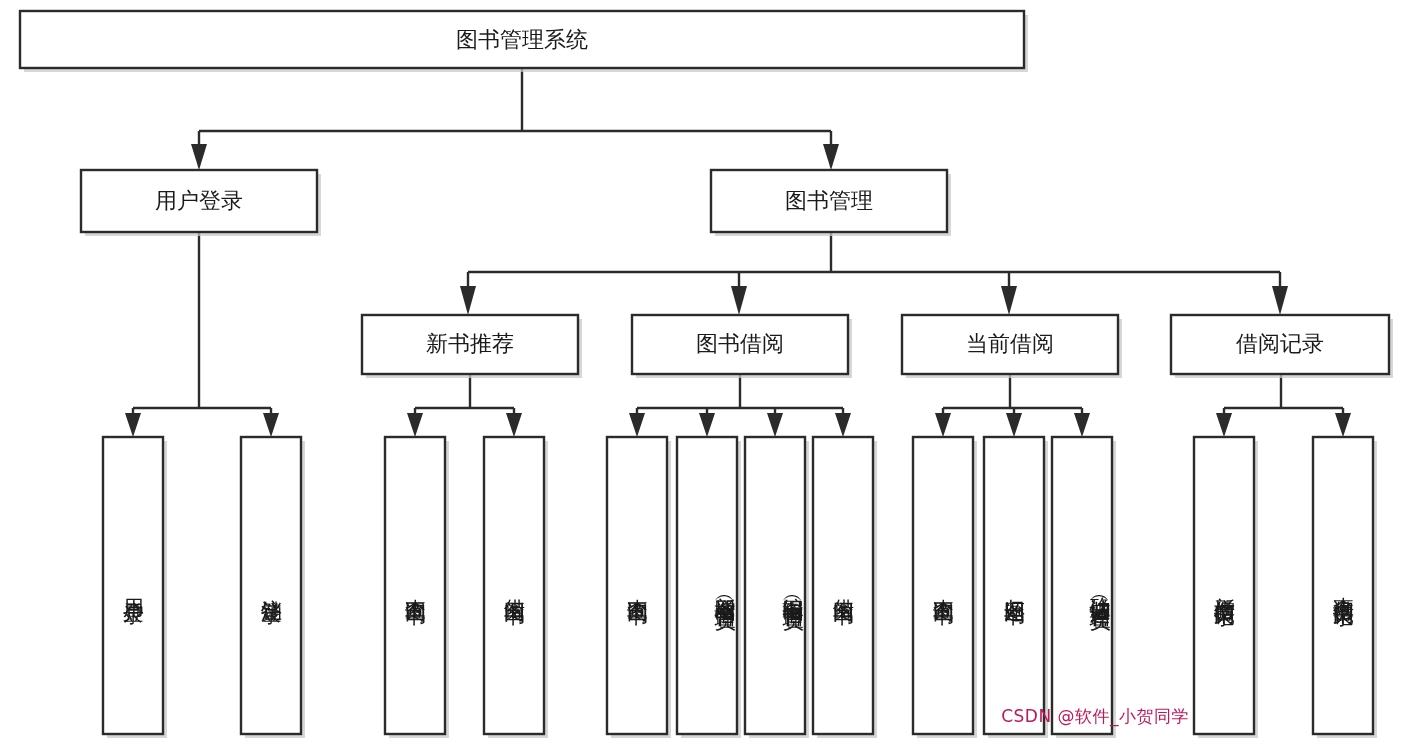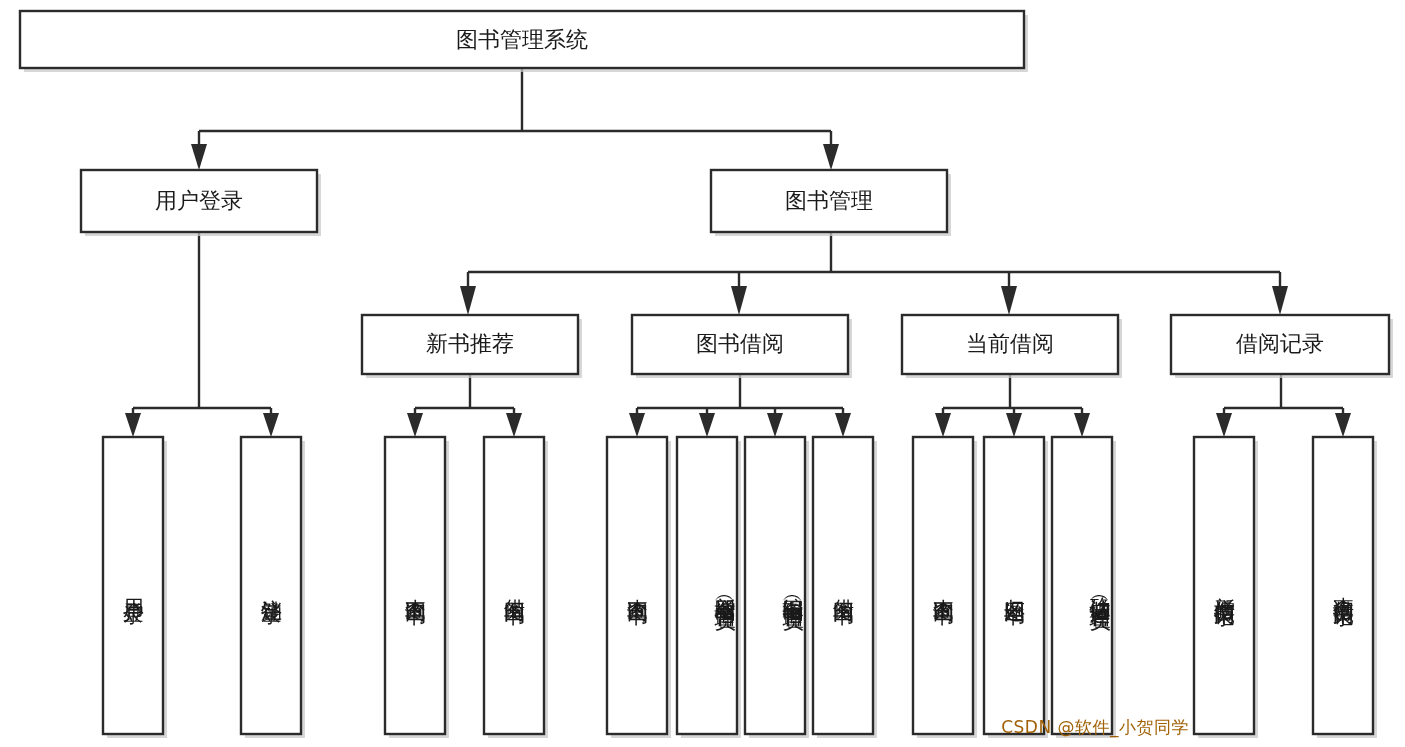--- a/index.html
+++ b/index.html
@@ -67,24 +67,24 @@
     line-height: 1.18;
     letter-spacing: 2px;
     color: #1a1a1a;
     white-space: nowrap;
     pointer-events: none;
     user-select: none;
   }
   .watermark {
     position: absolute;
     right: 8px;
-    bottom: 8px;
+    bottom: 19px;
     font-family: "DejaVu Sans", "Liberation Sans", sans-serif;
     font-size: 17px;
-    color: #a16207;
+    color: #be185d;
     letter-spacing: 0.5px;
     white-space: nowrap;
   }
 </style>
 </head>
 <body>
 
 <div id="diagram-root">
 
   <svg class="diagram-svg" viewBox="0 0 1405 747" xmlns="http://www.w3.org/2000/svg">

